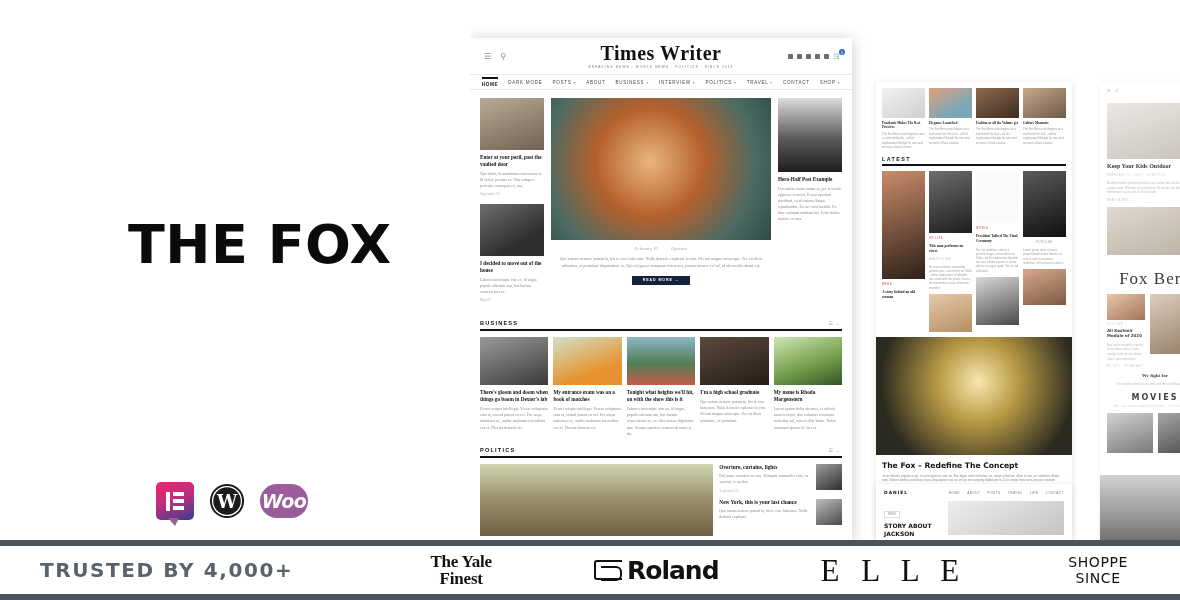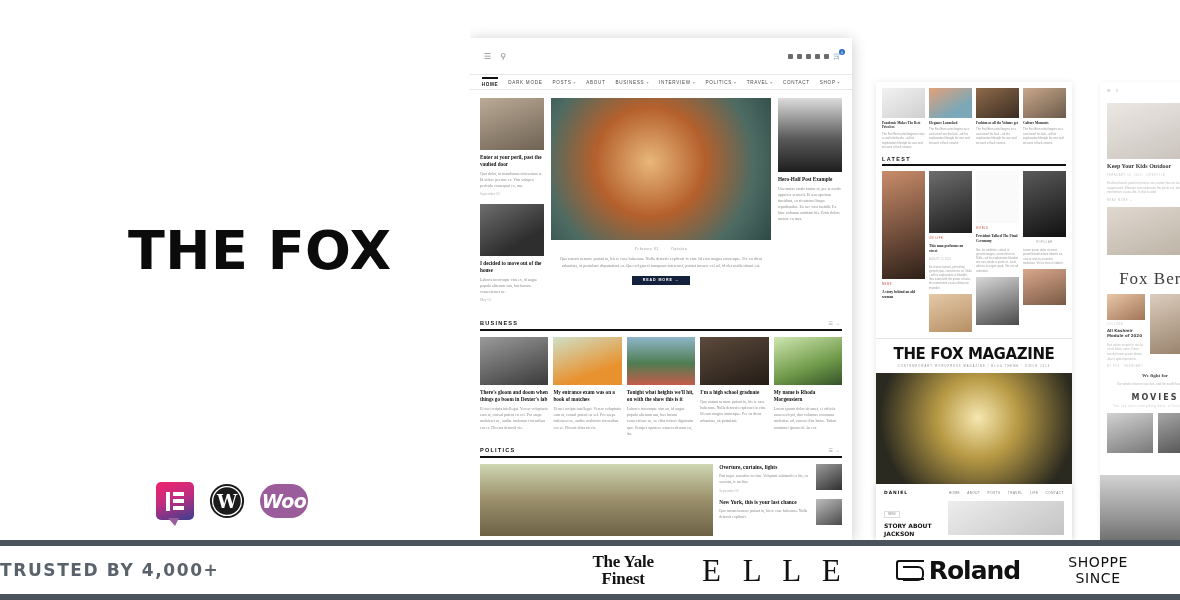--- a/index.html
+++ b/index.html
@@ -10,21 +10,21 @@
     color: #222;
     position: relative;
   }
 
   
   #brand-panel {
     position: absolute; left: 0; top: 0; width: 470px; height: 540px;
     background: #ffffff;
   }
   #brand-title {
-    position: absolute; left: 128px; top: 224px;
+    position: absolute; left: 128px; top: 218px;
     font-family: "DejaVu Sans", sans-serif;
     font-weight: 700; font-size: 54px; letter-spacing: 0.5px;
     color: #0b0b0b; line-height: 1;
   }
   #plugin-row {
     position: absolute; left: 156px; top: 482px;
     display: flex; align-items: center; gap: 14px;
   }
   .plugin-badge {
     width: 38px; height: 38px; border-radius: 5px;
@@ -218,24 +218,24 @@
   .bn-headline { font-family:"Liberation Serif",serif; font-weight:700; font-size:5px; color:#333; text-align:center; margin-top:5px; }
   .bn-movie { font-family:"DejaVu Sans",sans-serif; font-weight:700; font-size:8px; letter-spacing:2px; color:#333; text-align:center; margin-top:6px; }
 
   
   #trust-bar {
     position: absolute; left: 0; bottom: 0; width: 1180px; height: 60px;
     background: #ffffff; border-top: 6px solid #4b545c; border-bottom: 6px solid #4b545c;
     display: flex; align-items: center;
   }
   #trust-label {
-    font-family: "DejaVu Sans", sans-serif; font-weight: 700; font-size: 17px;
-    letter-spacing: 1.6px; color: #5a636b; white-space: nowrap;
-  }
-  #trust-logos { display: flex; margin-left: auto; margin-right: 52px; gap: 48px; }
+    font-family: "DejaVu Sans", sans-serif; font-weight: 700; font-size: 20px;
+    letter-spacing: 1.6px; color: #5a636b; margin-left: 40px; white-space: nowrap;
+  }
+  #trust-logos { display: flex; margin-left: auto; margin-right: 52px; gap: 102px; }
   .trust-logo { color: #111; display: flex; align-items: center; justify-content: center; }
   #logo-yale {
     font-family: "Liberation Serif", serif; font-weight: 700; font-size: 17px;
     line-height: 1.02; text-align: center; letter-spacing: -0.2px;
   }
   #logo-roland { display: flex; align-items: center; gap: 5px; }
   #logo-roland .rl-mark {
     width: 28px; height: 20px; border: 2px solid #111; border-right: none;
     border-radius: 3px 0 0 3px; position: relative;
   }
@@ -287,20 +287,24 @@
 </div>
 
 <div id="collage">
 
   <div id="primary-preview">
 
     <div class="tw-topbar">
       <div class="tw-util">
         <span>☰</span>
         <span>⚲</span>
+      </div>
+      <div class="tw-brand">
+        <div class="tw-name">Times Writer</div>
+        <div class="tw-tag">BREAKING NEWS · WORLD NEWS · POLITICS · SINCE 2013</div>
       </div>
       <div class="tw-social">
         <i></i>
         <i></i>
         <i></i>
         <i></i>
         <i></i>
         <span class="tw-cart">🛒<b>0</b></span>
       </div>
     </div>
@@ -463,24 +467,20 @@
         <span class="ph" style="height:48px;background:linear-gradient(160deg,#d8d8d8,#4a4a4a);"></span>
       </div>
       <div class="mcol">
         <span class="ph" style="height:66px;background:linear-gradient(160deg,#5a5a5a,#101010);"></span>
         <div class="m-cat" style="color:#999;text-align:center">POPULAR</div>
         <div class="m-body">Lorem ipsum dolor sit amet, putant blandit dolore lobortis ea, cum at sed ea assentior, molestiae. Vel eu mea in viderer.</div>
         <span class="ph" style="height:36px;background:linear-gradient(160deg,#d9a88c,#7a5a44);"></span>
       </div>
     </div>
 
-    <div id="mag-masthead">
-      <div class="mm-name">THE FOX MAGAZINE</div>
-      <div class="mm-tag">CONTEMPORARY WORDPRESS MAGAZINE / BLOG THEME · SINCE 2013</div>
-    </div>
     <span class="ph" id="mag-hero-img" style="background:radial-gradient(circle at 52% 38%,#f6e7b0,#b89a45 32%,#2b2a20 78%);"></span>
     <div id="mag-hero-title">The Fox – Redefine The Concept</div>
     <div id="mag-hero-body">Justo lobortis singulis at pri, usu pro ignotum nam an. Eos idque solet molestiae ne, natum indoctum ullum te eos, an salutatus ubique nam. Viderer lobitus constituat et pro, disputationi eos ius vel an eos nonumy elaboraret te. Duis noster mea sum, id vocis nostrum scriptorem in eu.</div>
   </div>
 
   <div id="daniel-preview">
     <div class="dn-bar">
       <span class="dn-logo">DANIEL</span>
       <span class="dn-nav">
         <span>HOME</span>
@@ -539,25 +539,25 @@
 
 <div id="trust-bar">
   <div id="trust-label">TRUSTED BY 4,000+</div>
   <div id="trust-logos">
     <div class="trust-logo" id="logo-yale">
       <div>
         <div>The Yale</div>
         <div>Finest</div>
       </div>
     </div>
-    <div class="trust-logo" id="logo-elle">E L L E</div>
     <div class="trust-logo" id="logo-roland">
       <span class="rl-mark"></span>
       <span class="rl-text">Roland</span>
     </div>
+    <div class="trust-logo" id="logo-elle">E L L E</div>
     <div class="trust-logo" id="logo-shoppe">
       <div>
         <div>SHOPPE</div>
         <div>SINCE</div>
       </div>
     </div>
   </div>
 </div>
 
 </body></html>

